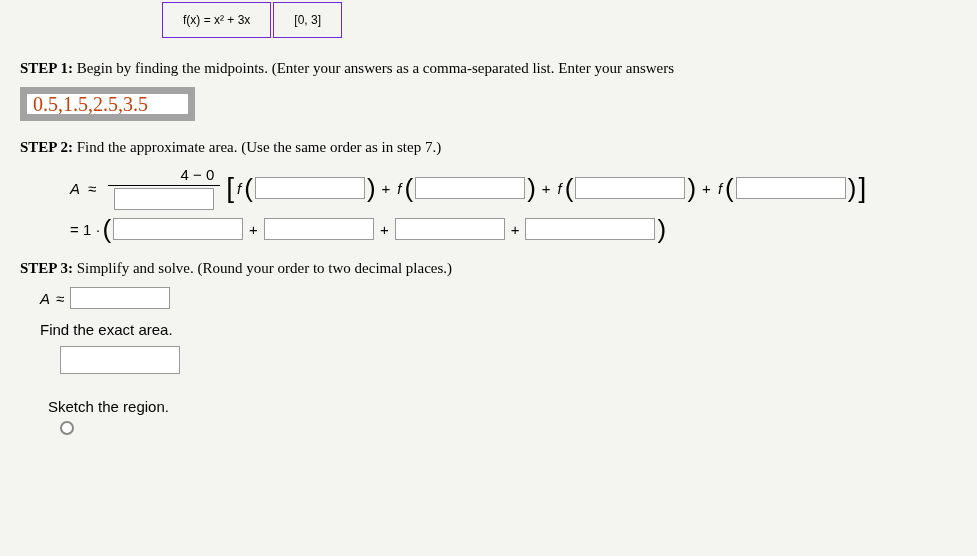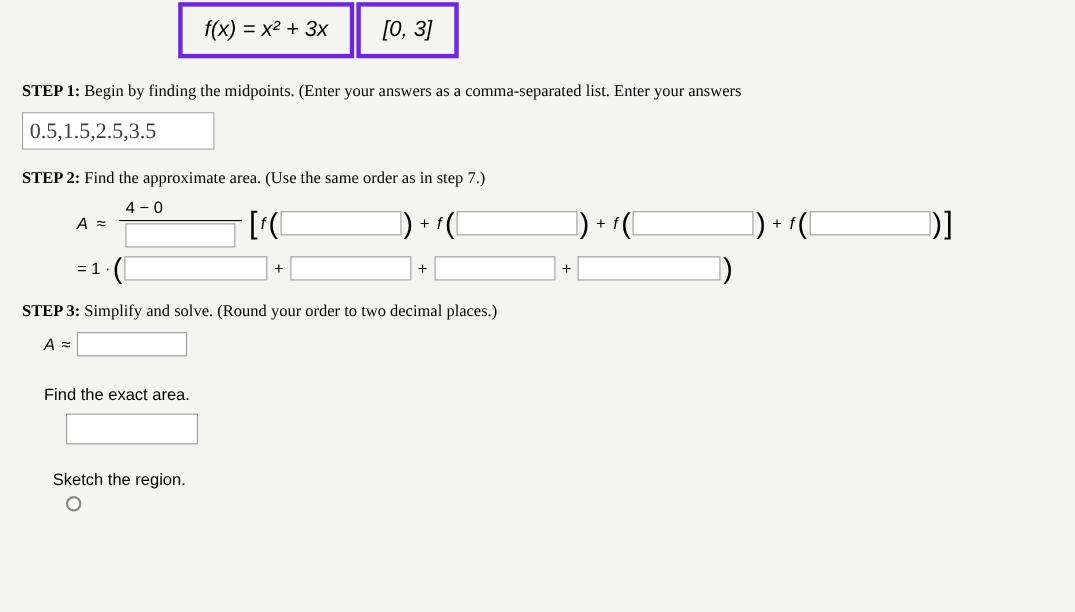--- a/index.html
+++ b/index.html
@@ -12,49 +12,48 @@
   height: 556px;
   overflow: hidden;
   padding: 0;
 }
 .content { padding: 0 20px; }
 .func-table {
   margin-left: 140px;
   margin-bottom: 20px;
 }
 .func-table td {
-  border: 4px solid #6d28d9;
+  border: 1px solid #6d28d9;
   padding: 10px 20px;
-  font-style: italic;
-  font-size: 20px;
+  font-size: 12px;
 }
 .step-header { margin: 18px 0 10px 0; font-family: Liberation Serif, serif; }
 .step-header b { font-weight: bold; }
 .midpoints-input {
-  border: 1px solid #a3a3a3;
+  border: 7px solid #a3a3a3;
   padding: 4px 6px;
   font-size: 20px;
-  color: #404040;
+  color: #c2410c;
   font-family: Georgia, serif;
   width: 175px;
   height: 34px;
 }
 .math-row {
   display: flex;
   align-items: center;
   gap: 2px;
   margin: 6px 0 6px 50px;
   flex-wrap: nowrap;
 }
 .var { font-style: italic; }
 .approx { margin: 0 6px; }
 .frac {
   display: inline-flex;
   flex-direction: column;
-  align-items: flex-start;
+  align-items: flex-end;
   vertical-align: middle;
   margin: 0 4px;
 }
 .frac .num { padding: 0 6px 2px; }
 .frac .den {
   border-top: 1px solid #000;
   padding: 2px 6px 0;
 }
 .den-input {
   width: 100px;
@@ -70,21 +69,21 @@
   background: #fff;
   vertical-align: middle;
 }
 .box.wide { width: 130px; }
 .box.short { width: 100px; }
 .big-bracket { font-size: 28px; line-height: 1; }
 .big-paren { font-size: 26px; line-height: 1; }
 .fn { font-style: italic; margin: 0 1px; }
 .plus { margin: 0 4px; }
 .step3-row { margin-left: 20px; display:flex; align-items:center; gap:6px;}
-.exact-label { margin: 27px 0 8px 20px; }
+.exact-label { margin: 12px 0 8px 20px; }
 .exact-box {
   width: 120px; height: 28px; border: 1px solid #999; background:#fff;
   margin-left: 40px; margin-bottom: 16px;
 }
 .sketch-label { margin: 8px 0 6px 28px; }
 .radio-row { margin-left: 40px; }
 .radio {
   width: 14px; height: 14px; border: 2px solid #888; border-radius: 50%;
   display: inline-block; background:#fff;
 }

